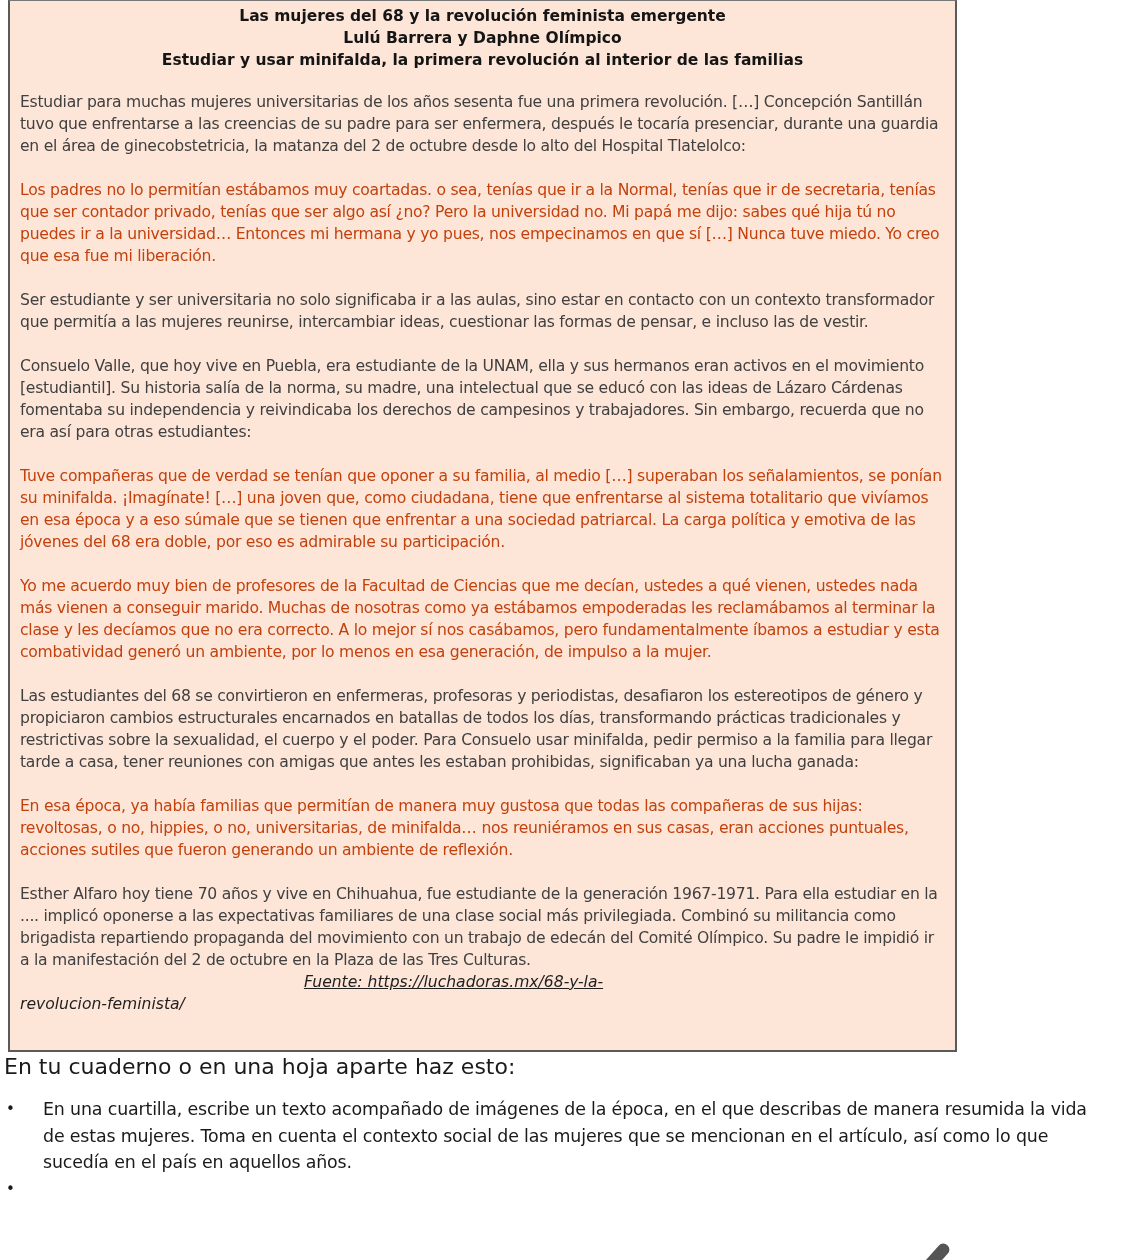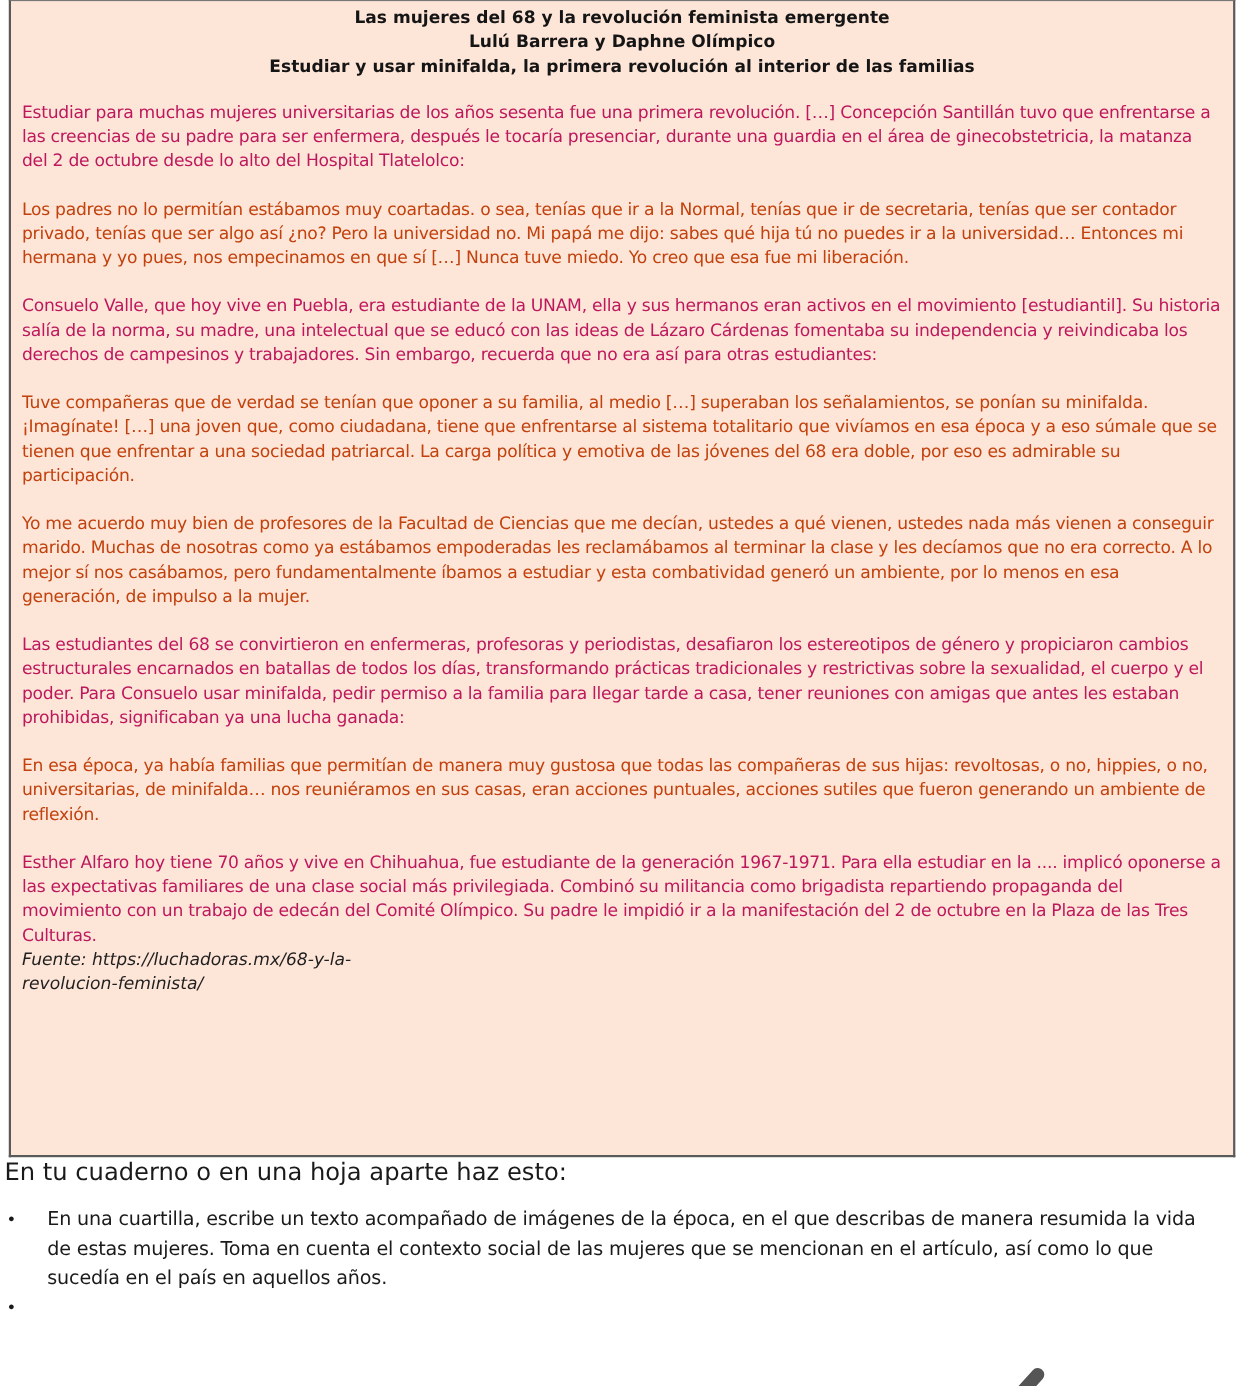--- a/index.html
+++ b/index.html
@@ -1,46 +1,47 @@
 <!DOCTYPE html>
 <html><head>
 <meta charset="utf-8">
 <style>
   html, body { margin: 0; padding: 0; background: #ffffff; }
   body { width: 1133px; height: 1260px; position: relative; overflow: hidden;
          font-family: "DejaVu Sans", "Liberation Sans", sans-serif; color: #1a1a1a; }
   .article-box {
-    position: absolute; left: 8px; top: 0; width: 1115px; height: 1052px;
+    position: absolute; left: 8px; top: 0; width: 949px; height: 1052px;
     background: #fde5d8; border: 2px solid #5a5a5a; border-top: 1px solid #777;
     box-sizing: border-box; padding: 4px 10px 0 10px;
   }
   .head { text-align: center; font-weight: bold; font-size: 15.5px; line-height: 22px; color: #151515; }
   .head.sub { margin-bottom: 20px; }
   p { margin: 0; font-size: 15.6px; line-height: 22px; letter-spacing: -0.25px; }
-  p.body { color: #be185d; margin-bottom: 22px; }
+  p.body { color: #404040; margin-bottom: 22px; }
   p.quote { color: #c2410c; margin-bottom: 22px; }
   .source-line { font-style: italic; font-size: 15.6px; line-height: 22px; color: #1f1f1f; }
-  .source-right { text-align: left; padding-right: 58px; }
+  .source-right { text-align: center; padding-right: 58px; text-decoration: underline; }
   .task-intro { position: absolute; left: 4px; top: 1055px; font-size: 22px; line-height: 24px; color: #1a1a1a; }
   ul.tasks { position: absolute; left: 0; top: 1096px; width: 1110px; margin: 0; padding: 0; list-style: none; }
   ul.tasks li { position: relative; padding-left: 43px; font-size: 17.4px; line-height: 26.5px; color: #1a1a1a; letter-spacing: -0.15px; }
   ul.tasks li .bullet { position: absolute; left: 6px; top: 0; font-size: 15px; }
   .pen-mark { position: absolute; left: 928px; top: 1240px; width: 12px; height: 40px;
               background: #555; border-radius: 6px; transform: rotate(42deg); }
 </style>
 </head>
 <body>
 
 <div class="article-box">
   <div class="head">Las mujeres del 68 y la revolución feminista emergente</div>
   <div class="head">Lulú Barrera y Daphne Olímpico</div>
   <div class="head sub">Estudiar y usar minifalda, la primera revolución al interior de las familias</div>
 
   <p class="body">Estudiar para muchas mujeres universitarias de los años sesenta fue una primera revolución. […] Concepción Santillán tuvo que enfrentarse a las creencias de su padre para ser enfermera, después le tocaría presenciar, durante una guardia en el área de ginecobstetricia, la matanza del 2 de octubre desde lo alto del Hospital Tlatelolco:</p>
   <p class="quote">Los padres no lo permitían estábamos muy coartadas. o sea, tenías que ir a la Normal, tenías que ir de secretaria, tenías que ser contador privado, tenías que ser algo así ¿no? Pero la universidad no. Mi papá me dijo: sabes qué hija tú no puedes ir a la universidad… Entonces mi hermana y yo pues, nos empecinamos en que sí […] Nunca tuve miedo. Yo creo que esa fue mi liberación.</p>
+  <p class="body">Ser estudiante y ser universitaria no solo significaba ir a las aulas, sino estar en contacto con un contexto transformador que permitía a las mujeres reunirse, intercambiar ideas, cuestionar las formas de pensar, e incluso las de vestir.</p>
   <p class="body">Consuelo Valle, que hoy vive en Puebla, era estudiante de la UNAM, ella y sus hermanos eran activos en el movimiento [estudiantil]. Su historia salía de la norma, su madre, una intelectual que se educó con las ideas de Lázaro Cárdenas fomentaba su independencia y reivindicaba los derechos de campesinos y trabajadores. Sin embargo, recuerda que no era así para otras estudiantes:</p>
   <p class="quote">Tuve compañeras que de verdad se tenían que oponer a su familia, al medio […] superaban los señalamientos, se ponían su minifalda. ¡Imagínate! […] una joven que, como ciudadana, tiene que enfrentarse al sistema totalitario que vivíamos en esa época y a eso súmale que se tienen que enfrentar a una sociedad patriarcal. La carga política y emotiva de las jóvenes del 68 era doble, por eso es admirable su participación.</p>
   <p class="quote">Yo me acuerdo muy bien de profesores de la Facultad de Ciencias que me decían, ustedes a qué vienen, ustedes nada más vienen a conseguir marido. Muchas de nosotras como ya estábamos empoderadas les reclamábamos al terminar la clase y les decíamos que no era correcto. A lo mejor sí nos casábamos, pero fundamentalmente íbamos a estudiar y esta combatividad generó un ambiente, por lo menos en esa generación, de impulso a la mujer.</p>
   <p class="body">Las estudiantes del 68 se convirtieron en enfermeras, profesoras y periodistas, desafiaron los estereotipos de género y propiciaron cambios estructurales encarnados en batallas de todos los días, transformando prácticas tradicionales y restrictivas sobre la sexualidad, el cuerpo y el poder. Para Consuelo usar minifalda, pedir permiso a la familia para llegar tarde a casa, tener reuniones con amigas que antes les estaban prohibidas, significaban ya una lucha ganada:</p>
   <p class="quote">En esa época, ya había familias que permitían de manera muy gustosa que todas las compañeras de sus hijas: revoltosas, o no, hippies, o no, universitarias, de minifalda… nos reuniéramos en sus casas, eran acciones puntuales, acciones sutiles que fueron generando un ambiente de reflexión.</p>
   <p class="body" style="margin-bottom:0">Esther Alfaro hoy tiene 70 años y vive en Chihuahua, fue estudiante de la generación 1967-1971. Para ella estudiar en la .... implicó oponerse a las expectativas familiares de una clase social más privilegiada. Combinó su militancia como brigadista repartiendo propaganda del movimiento con un trabajo de edecán del Comité Olímpico. Su padre le impidió ir a la manifestación del 2 de octubre en la Plaza de las Tres Culturas.</p>
 
   <div class="source-line source-right">Fuente: https://luchadoras.mx/68-y-la-</div>
   <div class="source-line">revolucion-feminista/</div>
 </div>

